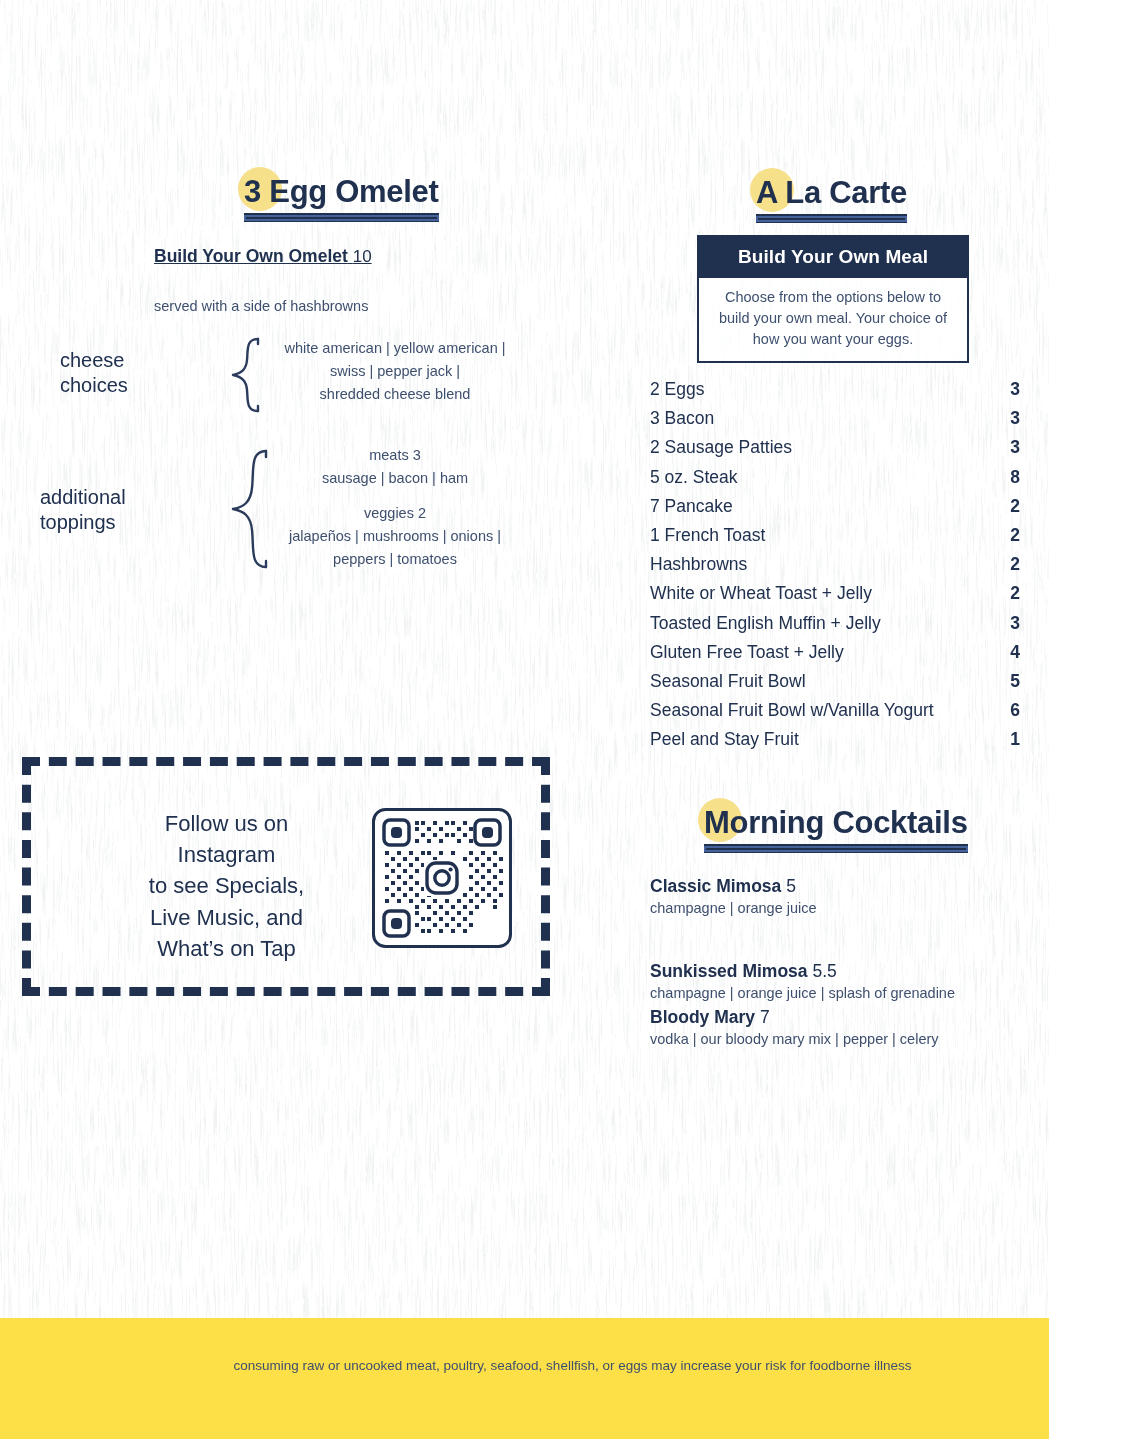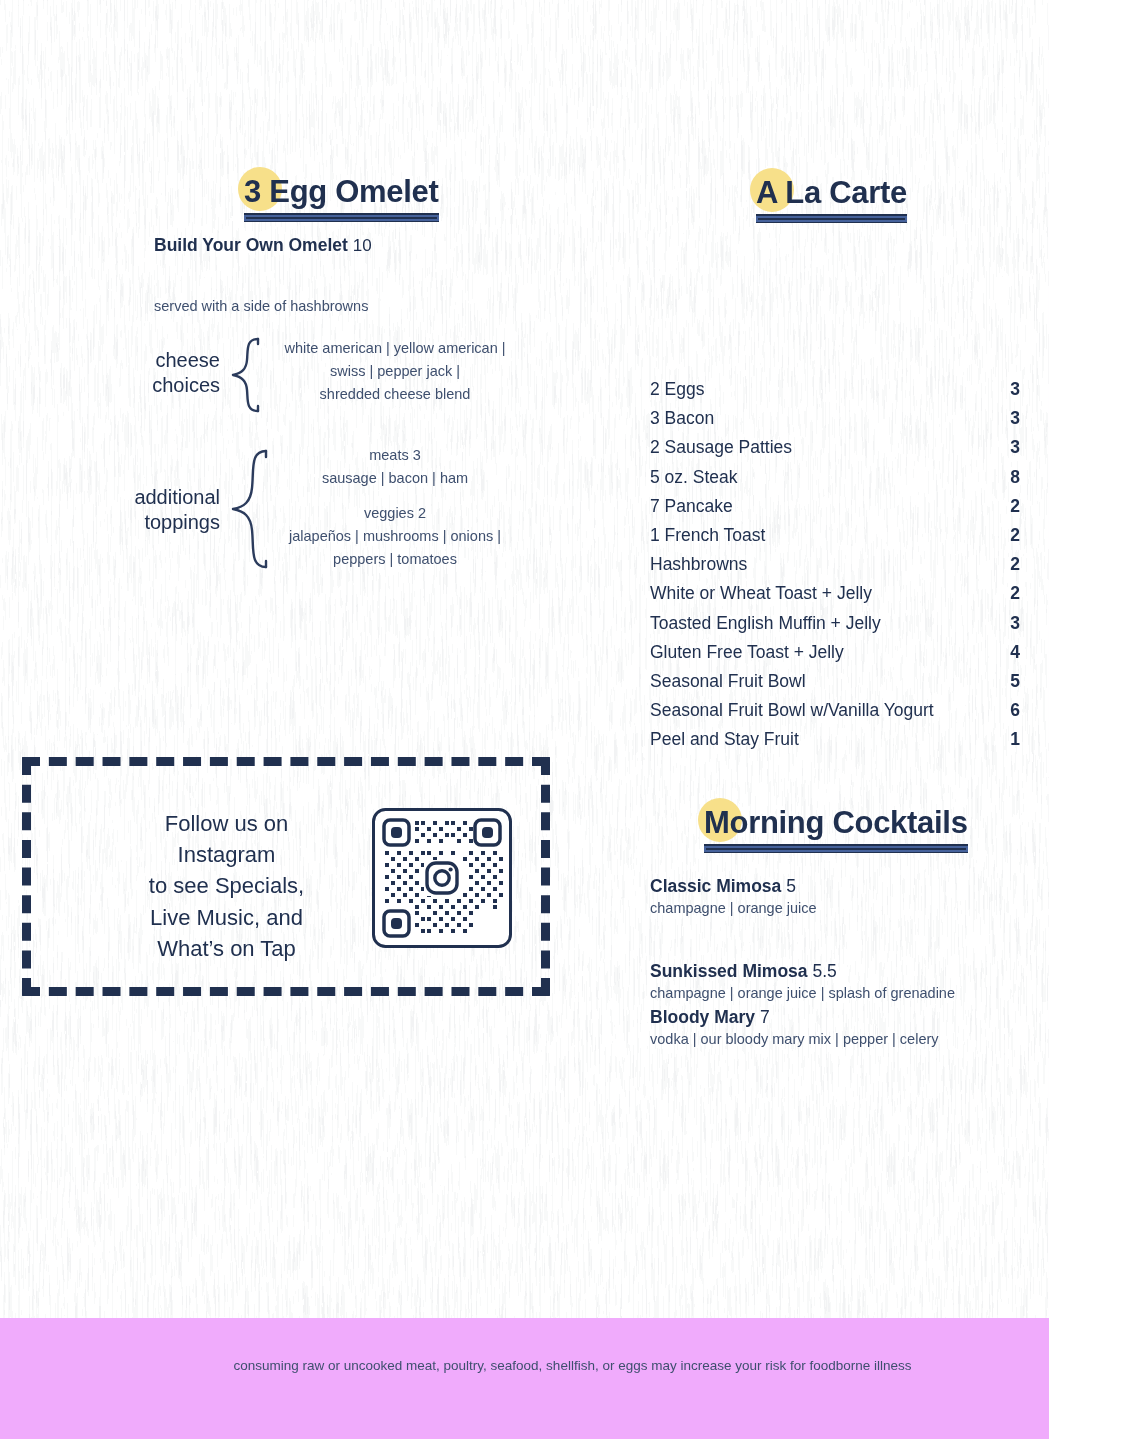--- a/index.html
+++ b/index.html
@@ -15,21 +15,21 @@
     position: relative;
     overflow: hidden;
   }
 
   
   #page {
     position: absolute;
     inset: 0;
     width: 1049px;
     height: 1439px;
-    background-color: #f0abfc;
+    background-color: #fde047;
     overflow: hidden;
   }
   #grain {
     position: absolute;
     inset: 0;
     pointer-events: none;
     z-index: 0;
   }
 
   #content {
@@ -97,21 +97,21 @@
     color: #3e4f6e;
     line-height: 1.55;
     white-space: nowrap;
   }
 
   .group-label {
     position: absolute;
     font-size: 20px;
     color: #20304f;
     line-height: 1.25;
-    text-align: right;
+    text-align: left;
   }
   .group-body {
     position: absolute;
     font-size: 14.5px;
     color: #3e4f6e;
     line-height: 1.6;
     text-align: center;
     white-space: nowrap;
   }
   .brace {
@@ -255,21 +255,21 @@
   <div id="content">
 
     <div class="section-head" style="left:240px; top:175px;">
       <div class="head-inner">
         <span class="head-dot"></span>
         <div class="head-text">3 Egg Omelet</div>
         <div class="head-rule"></div>
       </div>
     </div>
 
-    <div class="item-title" style="left:154px; top:235px;">
+    <div class="item-title" style="left:154px; top:246px;text-decoration:underline;">
       <span>Build Your Own Omelet</span>
       <span class="price">10</span>
     </div>
     <div class="item-desc" style="left:154px; top:295px;">served with a side of hashbrowns</div>
 
     <div class="group-label" style="left:60px; top:348px; width:160px;">
       <div>cheese</div>
       <div>choices</div>
     </div>
     <svg class="brace" style="left:228px; top:336px;" width="36" height="78" viewBox="0 0 36 78">
@@ -453,20 +453,24 @@
     </div>
 
     <div class="section-head" style="left:752px; top:176px;">
       <div class="head-inner">
         <span class="head-dot"></span>
         <div class="head-text">A La Carte</div>
         <div class="head-rule"></div>
       </div>
     </div>
 
+    <div class="byo-box" style="left:697px; top:235px; width:272px;">
+      <div class="byo-head">Build Your Own Meal</div>
+      <div class="byo-body">Choose from the options below to build your own meal. Your choice of how you want your eggs.</div>
+    </div>
 
     <div class="alc-list" style="left:650px; top:379px;">
 
     <div class="alc-row">
           <span class="alc-name">2 Eggs</span>
           <span class="alc-price">3</span>
         </div>
         <div class="alc-row">
           <span class="alc-name">3 Bacon</span>
           <span class="alc-price">3</span>

